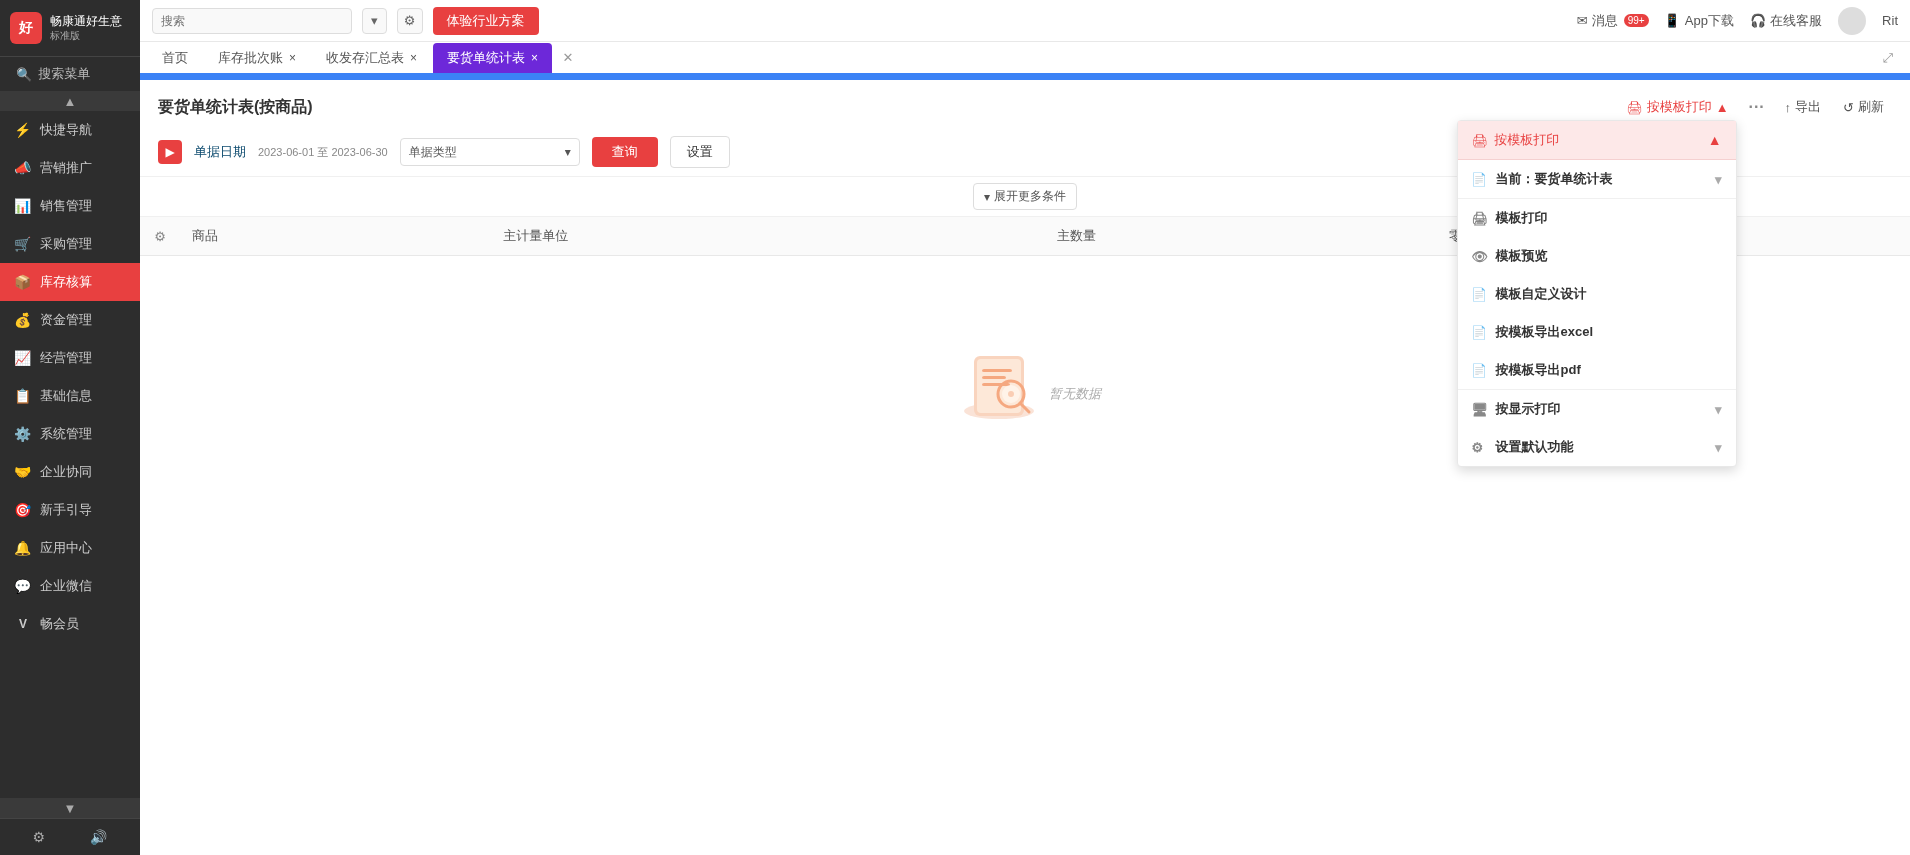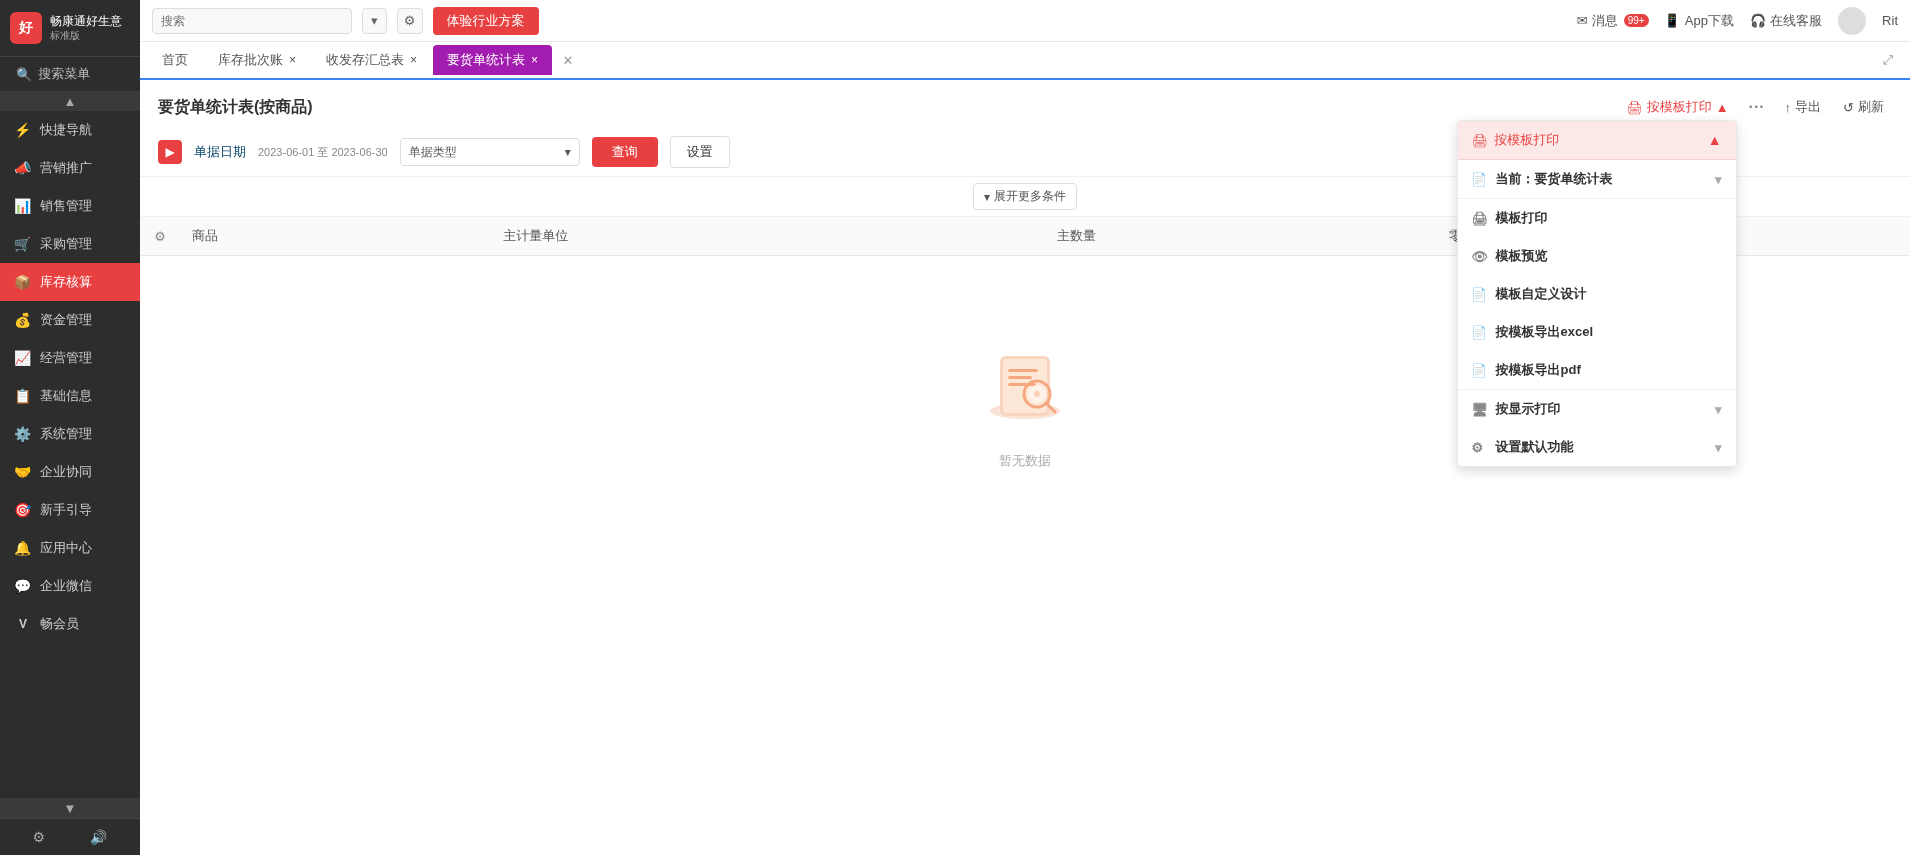--- a/index.html
+++ b/index.html
@@ -149,35 +149,35 @@
     }
     .username { font-size: 13px; color: #555; }
 
     
     .tabs {
       height: 38px;
       background: #fff;
       display: flex;
       align-items: center;
       padding: 0 8px;
-      border-bottom: 2px solid #3b82f6;
+      border-bottom: 7px solid #3b82f6;
       gap: 2px;
     }
     .tab {
       height: 30px;
       padding: 0 14px;
       display: flex;
       align-items: center;
       font-size: 13px;
       cursor: pointer;
       color: #555;
       border-radius: 4px 4px 0 0;
       gap: 6px;
     }
-    .tab.active { background: #a21caf; color: #fff; }
+    .tab.active { background: #6d28d9; color: #fff; }
     .tab-close { font-size: 12px; cursor: pointer; color: inherit; }
     .tab-close-btn {
       width: 28px; height: 28px;
       display: flex; align-items: center; justify-content: center;
       cursor: pointer; color: #999;
       border-radius: 4px;
     }
     .tab-expand-btn {
       margin-left: auto;
       width: 28px; height: 28px;
@@ -346,24 +346,25 @@
       font-weight: normal;
       text-align: left;
     }
     thead th:first-child { width: 40px; text-align: center; }
 
     .th-gear { cursor: pointer; color: #888; }
 
     
     .empty-state {
       display: flex;
-      flex-direction: column;
+      flex-direction: row;
       align-items: center;
       justify-content: center;
       padding: 80px 0;
+      font-style: italic;
     }
     .empty-icon {
       width: 100px;
       height: 100px;
       margin-bottom: 16px;
     }
     .empty-text { color: #aaa; font-size: 13px; }
 
     .print-dropdown {
       position: absolute;

